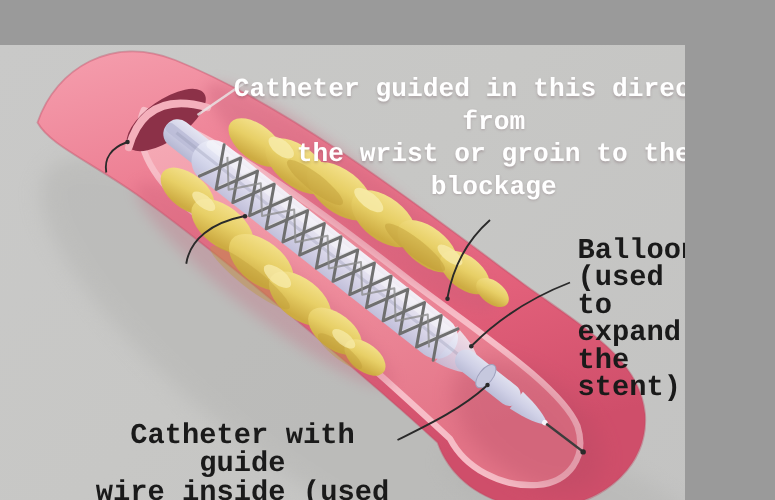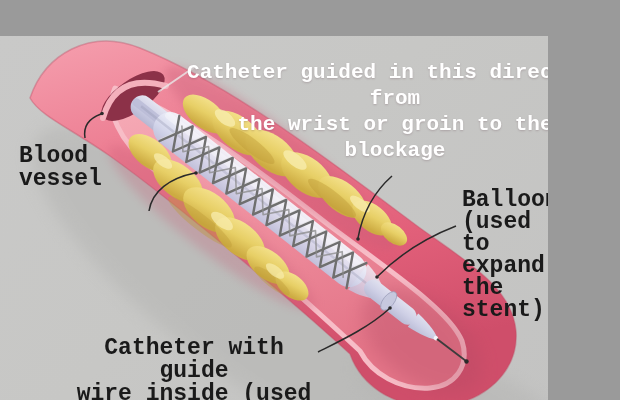--- a/index.html
+++ b/index.html
@@ -163,22 +163,20 @@
     <circle class="dot" cx="358" cy="203" r="1.8"></circle>
     <path class="leader" d="M 456 190 C 425 202 398 220 378 240"></path>
     <circle class="dot" cx="377" cy="241" r="1.8"></circle>
     <path class="leader" d="M 318 316 C 340 305 368 292 389 273"></path>
     <circle class="dot" cx="390" cy="272" r="1.8"></circle>
   </g>
 </svg>
 
 <div class="label label-direction">Catheter guided in this direction from
 the wrist or groin to the blockage</div>
-<div class="label label-blood-vessel">Blood
-vessel</div>
 <div class="label label-balloon">Balloon
 (used to
 expand the
 stent)</div>
 <div class="label label-catheter">Catheter with guide
 wire inside (used
 to insert the stent)</div>
 
 </div>
 

